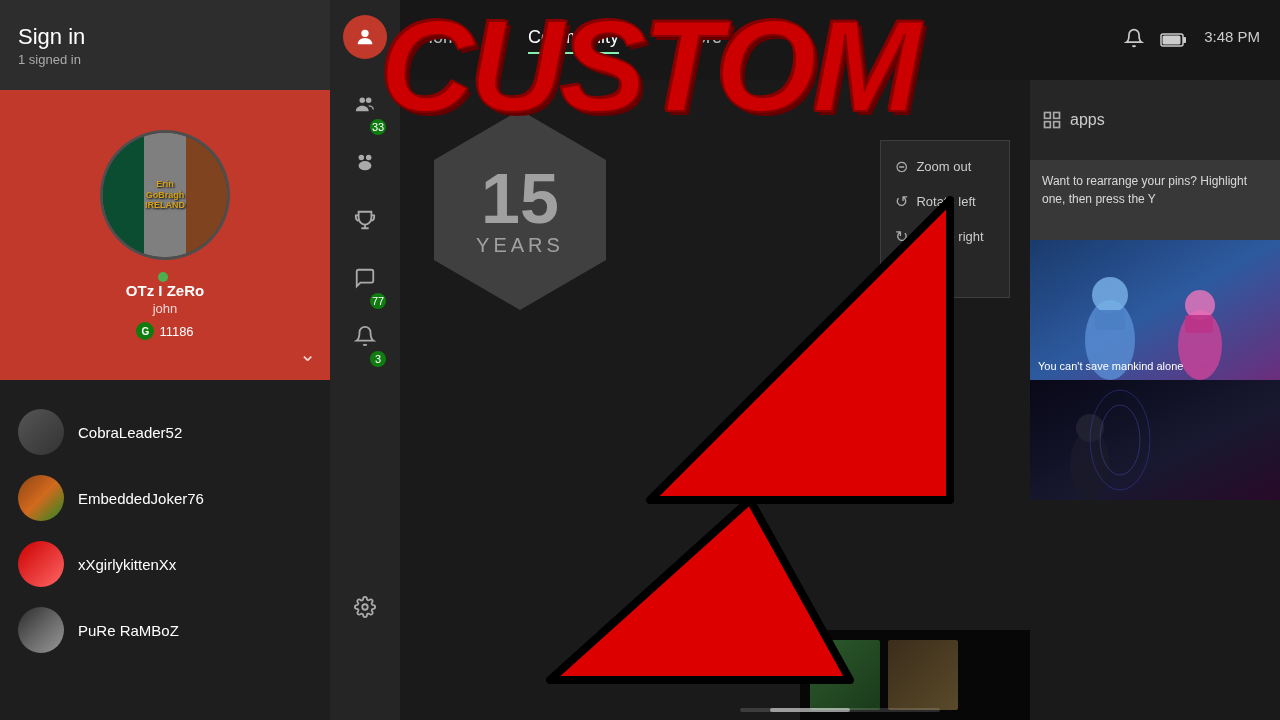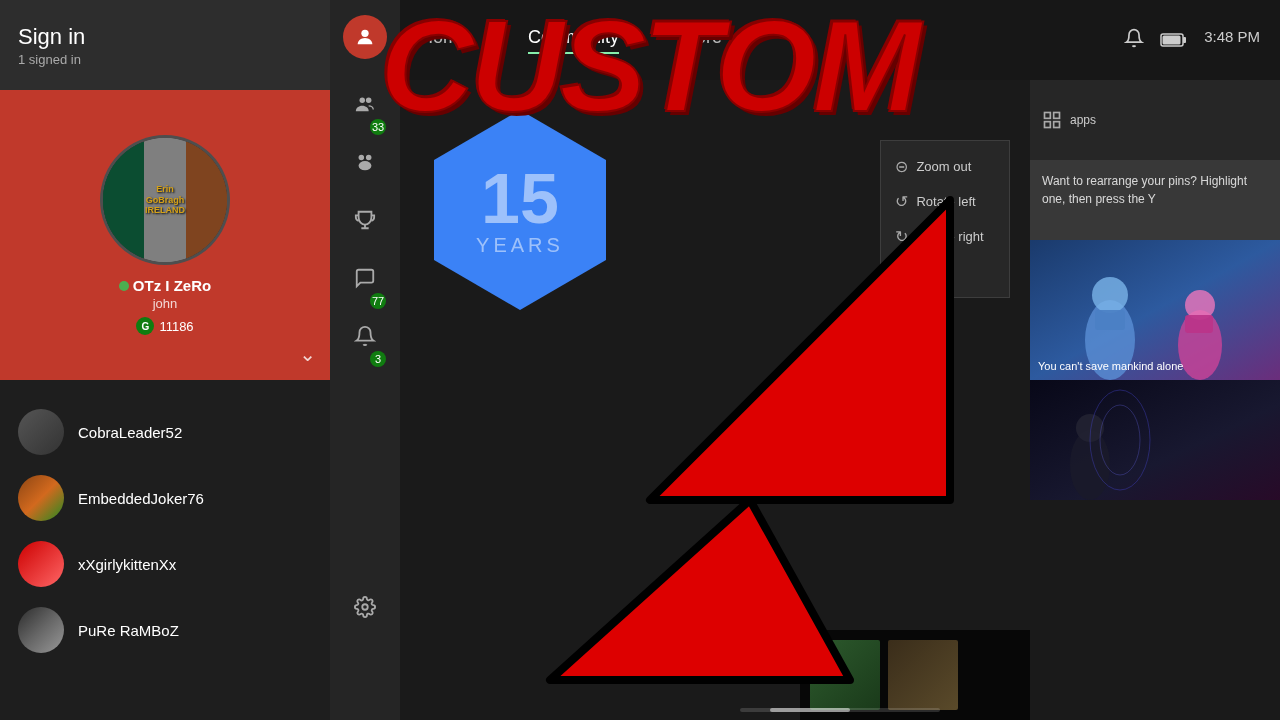--- a/index.html
+++ b/index.html
@@ -113,20 +113,21 @@
       display: inline-block;
       margin-right: 4px;
     }
 
     .username {
       font-size: 15px;
       font-weight: 600;
       color: #fff;
       display: flex;
       align-items: center;
+      flex-direction: column;
     }
 
     .gamertag {
       font-size: 13px;
       color: rgba(255,255,255,0.8);
       margin-top: 2px;
     }
 
     .gamerscore {
       display: flex;
@@ -309,21 +310,21 @@
       left: 400px;
       right: 0;
       bottom: 0;
       background: #1a1a1a;
       z-index: 7;
     }
 
     .hexagon {
       width: 200px;
       height: 200px;
-      background: #3b82f6;
+      background: #404040;
       clip-path: polygon(50% 0%, 93% 25%, 93% 75%, 50% 100%, 7% 75%, 7% 25%);
       display: flex;
       flex-direction: column;
       align-items: center;
       justify-content: center;
     }
 
     .years-number {
       font-size: 70px;
       font-weight: 700;
@@ -349,21 +350,21 @@
     .panel-top {
       background: rgba(40,40,40,0.9);
       padding: 12px;
       height: 80px;
       display: flex;
       align-items: center;
       gap: 8px;
     }
 
     .panel-top-text {
-      font-size: 12px;
+      font-size: 16px;
       color: #ccc;
     }
 
     .panel-middle {
       background: rgba(60,60,60,0.9);
       padding: 12px;
       height: 80px;
       display: flex;
       align-items: flex-start;
     }

